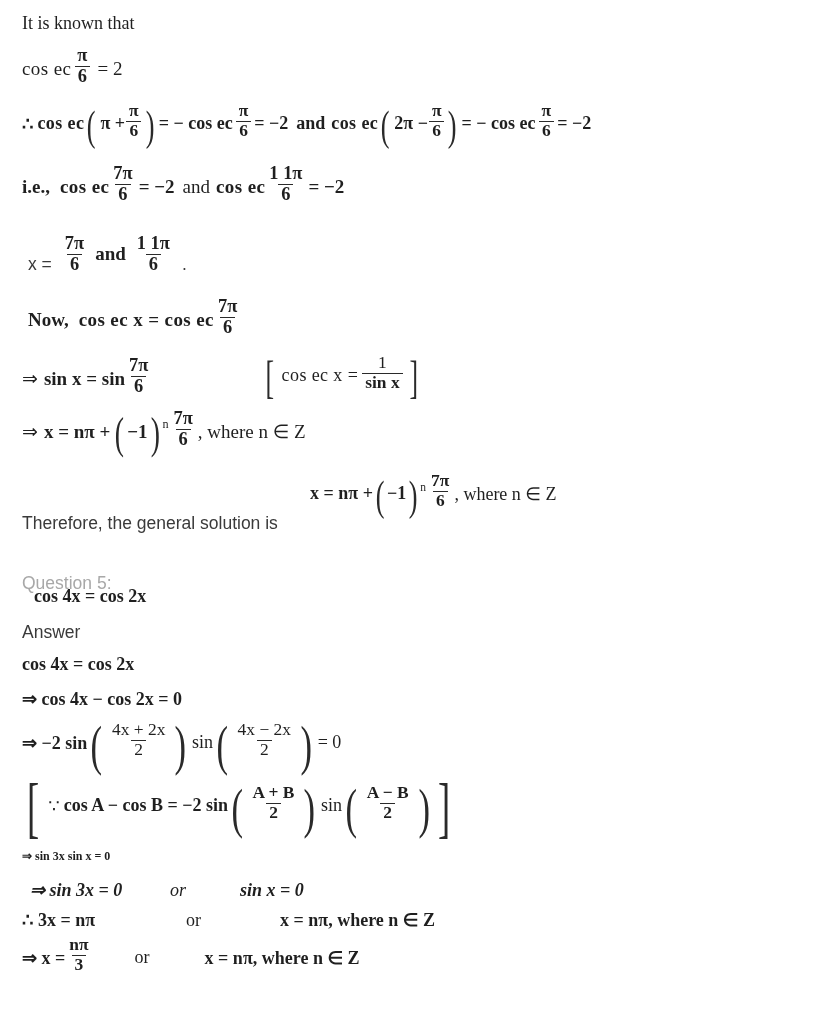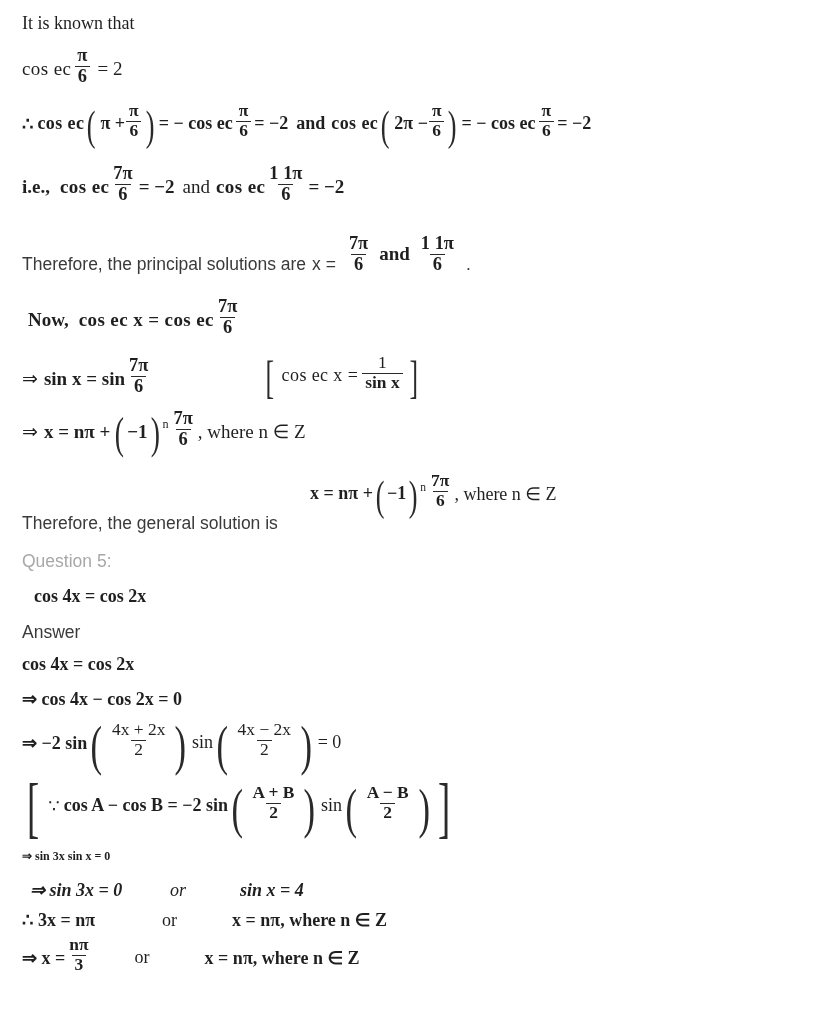--- a/index.html
+++ b/index.html
@@ -101,21 +101,20 @@
     <span style="margin:0 6px;font-weight:normal;">and</span>
     <span class="cosec">cos ec</span>
     <span class="frac tight">
       <span class="num">1 1π</span>
       <span class="den">6</span>
     </span>
     <span class="opn">= −2</span>
   </div>
 
   <div class="row" style="left:22px;top:245px;align-items:center;">
-    <span class="body-sans">Therefore, the principal solutions are</span>
     <span class="body-sans" style="margin-left:6px;">x =</span>
     <span class="math mathb frac" style="position:relative;top:-11px;margin-left:10px;">
       <span class="num">7π</span>
       <span class="den">6</span>
     </span>
     <span class="math mathb" style="position:relative;top:-11px;margin:0 5px;">and</span>
     <span class="math mathb frac" style="position:relative;top:-11px;">
       <span class="num">1 1π</span>
       <span class="den">6</span>
     </span>
@@ -174,21 +173,21 @@
       <span class="num">7π</span>
       <span class="den">6</span>
     </span>
     <span style="margin-left:1px;">, where n ∈ Z</span>
   </div>
 
   <div class="row body-sans" style="left:22px;top:513px;">
     <span>Therefore, the general solution is</span>
   </div>
 
-  <div class="row qhead" style="left:22px;top:551px;">
+  <div class="row qhead" style="left:22px;top:573px;">
     <span>Question 5:</span>
   </div>
 
   <div class="row" style="left:22px;top:588px;align-items:center;">
     <span class="math mathb" style="margin-left:12px;font-size:18px;position:relative;top:-2px;">cos 4x = cos 2x</span>
   </div>
 
   <div class="row body-sans" style="left:22px;top:622px;">
     <span>Answer</span>
   </div>
@@ -239,24 +238,24 @@
     <span class="bkt" style="font-size:3.7em;line-height:0.46;">]</span>
   </div>
 
   <div class="row math mathb" style="left:22px;top:849px;font-size:12px;">
     <span>⇒ sin 3x sin x = 0</span>
   </div>
 
   <div class="rowb math mathb" style="left:30px;top:879px;font-size:18px;font-style:italic;">
     <span style="display:inline-block;width:140px;">⇒ sin 3x = 0</span>
     <span style="display:inline-block;width:70px;font-weight:normal;">or</span>
-    <span>sin x = 4</span>
-  </div>
-
-  <div class="rowb math mathb" style="left:22px;top:909px;font-size:18px;">
+    <span>sin x = 0</span>
+  </div>
+
+  <div class="rowb math mathb" style="left:22px;top:909px;font-size:18px;gap:24px;">
     <span style="display:inline-block;width:140px;">∴ 3x = nπ</span>
     <span style="display:inline-block;width:70px;font-weight:normal;">or</span>
     <span>x = nπ, where n ∈ Z</span>
   </div>
 
   <div class="row math mathb" style="left:22px;top:939px;font-size:18px;align-items:center;">
     <span>⇒ x =</span>
     <span class="frac tight">
       <span class="num">nπ</span>
       <span class="den">3</span>

